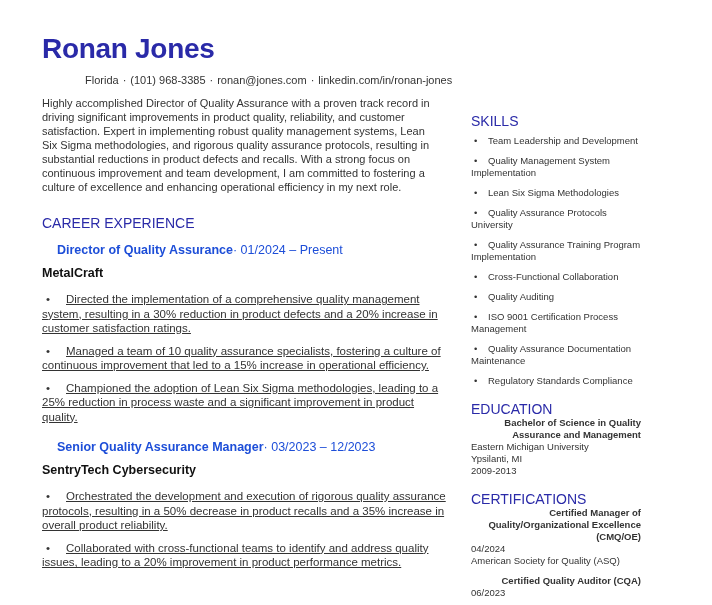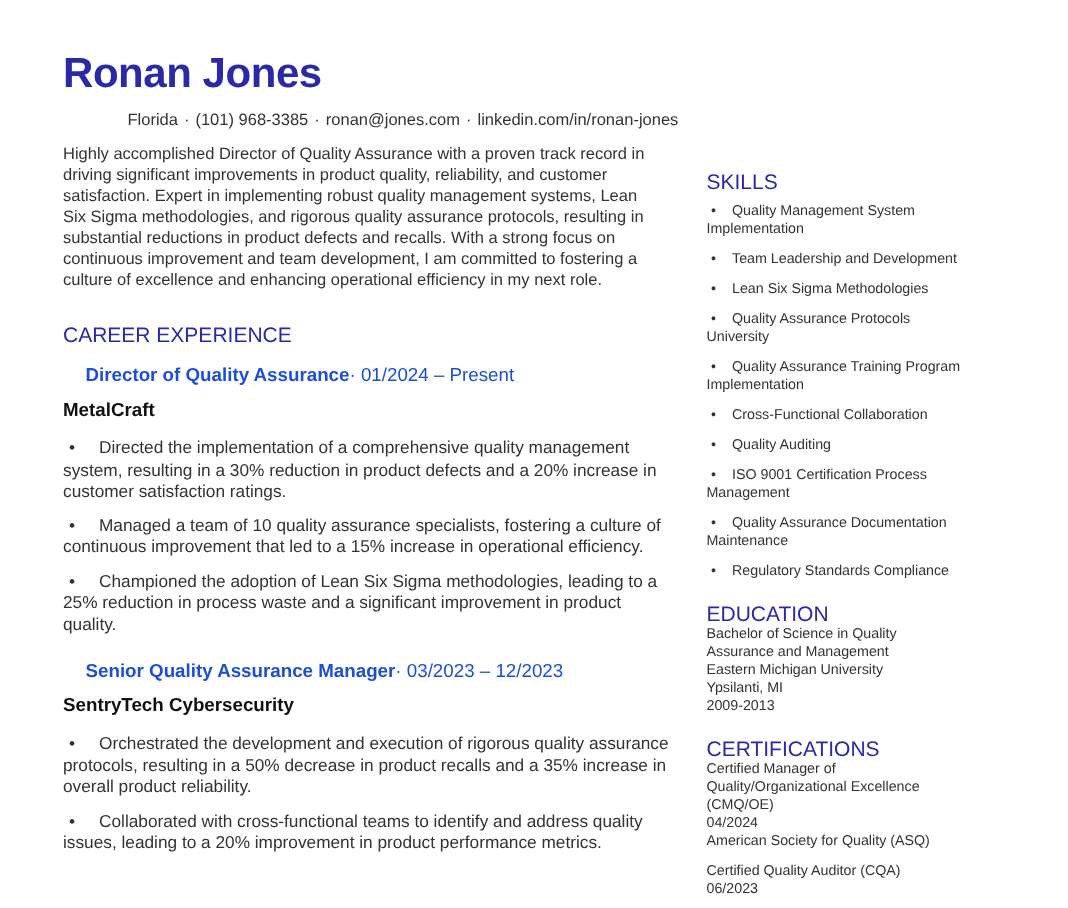--- a/index.html
+++ b/index.html
@@ -7,29 +7,29 @@
   .name { position: absolute; left: 42px; top: 33px; font-size: 28px; font-weight: bold; color: #2a2aa8; letter-spacing: -0.3px; }
   .contact { position: absolute; left: 42px; top: 74px; font-size: 11px; color: #333; padding-left: 43px; }
   .contact .sep { margin: 0 4px; }
   .summary { position: absolute; left: 42px; top: 96px; width: 400px; font-size: 11px; line-height: 14px; color: #333; }
   .section-title { font-size: 14px; color: #2a2aa8; font-weight: normal; }
   .career { position: absolute; left: 42px; top: 215px; width: 404px; }
   .job-title { font-size: 12.5px; font-weight: bold; color: #1d4ed8; margin-top: 12px; padding-left: 15px; }
   .job-title .dates { font-weight: normal; }
   .company { font-size: 12.5px; font-weight: bold; color: #111; margin-top: 9px; }
   .bullets { margin-top: 12px; }
-  .bullet { font-size: 11.5px; line-height: 14.5px; color: #333; margin-bottom: 8px; }
+  .bullet { font-size: 11.5px; line-height: 14.5px; color: #333; margin-bottom: 8px; text-decoration: underline; }
   .bullet .dot { display: inline-block; width: 20px; padding-left: 4px; }
   .job2 { margin-top: 16px; }
   .side { position: absolute; left: 471px; top: 113px; width: 170px; }
   .skill { font-size: 9.5px; line-height: 12px; color: #333; margin-top: 8px; }
   .skill .dot { display: inline-block; width: 14px; padding-left: 3px; }
   .skills-list { margin-top: -2px; }
   .edu-title, .cert-title { margin-top: 14px; }
-  .small-bold { font-size: 9.5px; font-weight: normal; line-height: 12px; color: #333; }
+  .small-bold { font-size: 9.5px; font-weight: bold; line-height: 12px; color: #333; text-align: right; }
   .small { font-size: 9.5px; line-height: 12px; color: #333; }
   .cert-item + .cert-item { margin-top: 8px; }
 </style>
 </head>
 <body>
 
 <div class="name">Ronan Jones</div>
 
 <div class="contact">
   <span>Florida</span><span class="sep">·</span><span>(101) 968-3385</span><span class="sep">·</span><span>ronan@jones.com</span><span class="sep">·</span><span>linkedin.com/in/ronan-jones</span>
@@ -56,22 +56,22 @@
     <div class="bullets">
       <div class="bullet"><span class="dot">•</span><span>Orchestrated the development and execution of rigorous quality assurance protocols, resulting in a 50% decrease in product recalls and a 35% increase in overall product reliability.</span></div>
       <div class="bullet"><span class="dot">•</span><span>Collaborated with cross-functional teams to identify and address quality issues, leading to a 20% improvement in product performance metrics.</span></div>
     </div>
   </div>
 </div>
 
 <div class="side">
   <div class="section-title">SKILLS</div>
   <div class="skills-list">
+    <div class="skill"><span class="dot">•</span><span>Team Leadership and Development</span></div>
     <div class="skill"><span class="dot">•</span><span>Quality Management System Implementation</span></div>
-    <div class="skill"><span class="dot">•</span><span>Team Leadership and Development</span></div>
     <div class="skill"><span class="dot">•</span><span>Lean Six Sigma Methodologies</span></div>
     <div class="skill"><span class="dot">•</span><span>Quality Assurance Protocols University</span></div>
     <div class="skill"><span class="dot">•</span><span>Quality Assurance Training Program Implementation</span></div>
     <div class="skill"><span class="dot">•</span><span>Cross-Functional Collaboration</span></div>
     <div class="skill"><span class="dot">•</span><span>Quality Auditing</span></div>
     <div class="skill"><span class="dot">•</span><span>ISO 9001 Certification Process Management</span></div>
     <div class="skill"><span class="dot">•</span><span>Quality Assurance Documentation Maintenance</span></div>
     <div class="skill"><span class="dot">•</span><span>Regulatory Standards Compliance</span></div>
   </div>
 

